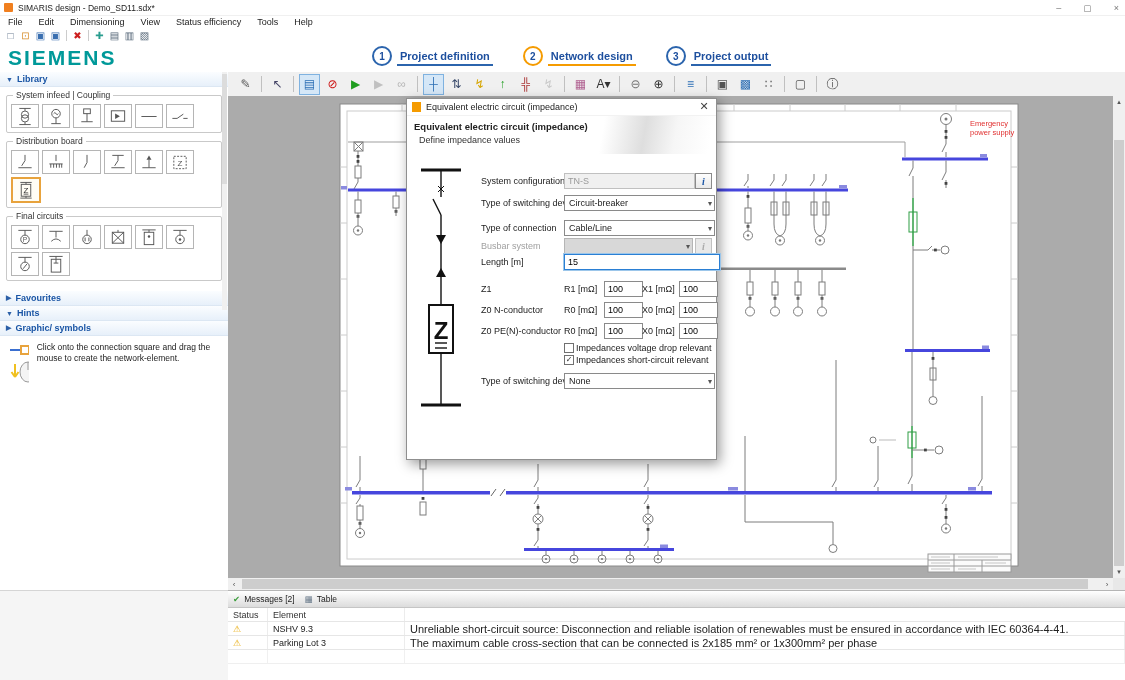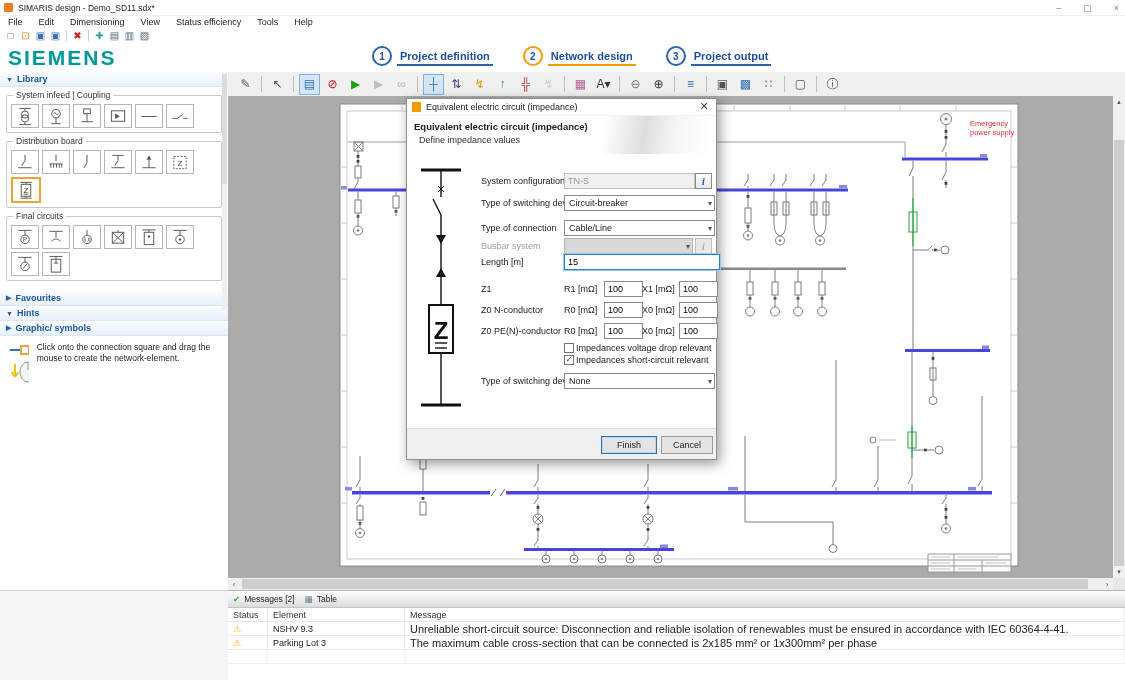--- a/index.html
+++ b/index.html
@@ -786,42 +786,37 @@
     <span class="fld-label" style="left:169px;top:244px">Impedances voltage drop relevant</span>
     <span class="chk checked" style="left:157px;top:256px"></span>
     <span class="fld-label" style="left:169px;top:256px">Impedances short-circuit relevant</span>
 
     <span class="fld-label" style="top:277px">Type of switching device</span>
     <span class="dd" style="left:157px;top:274px;width:145px">
       <span>None</span>
       <span class="chev">▾</span>
     </span>
 
-    <div class="dlg-footer">
-      <span class="btn default" style="left:194px;top:7px;width:54px">Finish</span>
-      <span class="btn" style="left:254px;top:7px;width:50px">Cancel</span>
-    </div>
   </div>
 
   <div class="abs msg-left"></div>
   <div class="abs messages">
     <div class="msg-tabs">
       <span class="msg-tab">
         <span style="color:#3a9d3a">✔</span>
         <span>Messages [2]</span>
       </span>
       <span class="msg-tab">
         <span style="color:#667788">▦</span>
         <span>Table</span>
       </span>
     </div>
     <div class="msg-head">
       <span>Status</span>
       <span>Element</span>
-      <span>Message</span>
     </div>
     <div>
         <div class="msg-row">
           <span class="col-status">⚠</span>
           <span class="col-el">NSHV 9.3</span>
           <span class="col-msg">Unreliable short-circuit source: Disconnection and reliable isolation of renewables must be ensured in accordance with IEC 60364-4-41.</span>
         </div>
         <div class="msg-row">
           <span class="col-status">⚠</span>
           <span class="col-el">Parking Lot 3</span>

